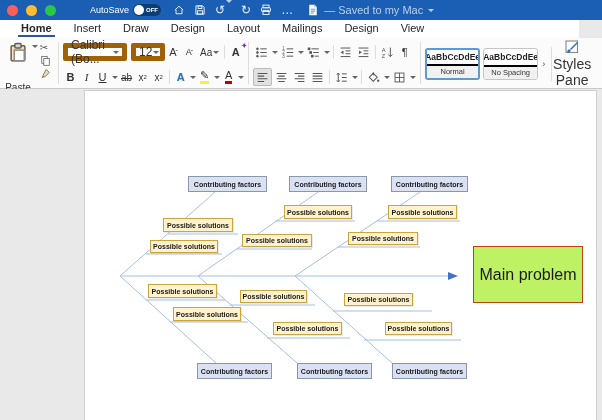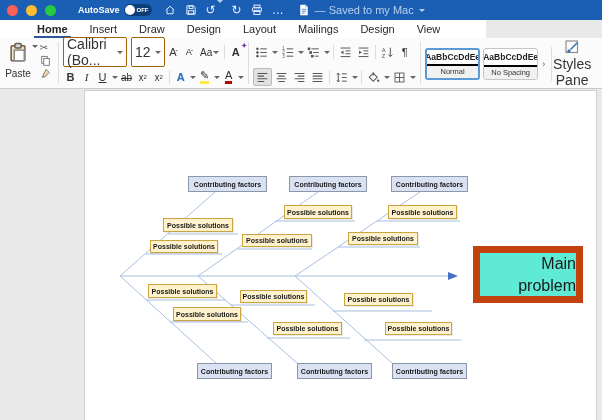--- a/index.html
+++ b/index.html
@@ -7,56 +7,56 @@
   body { font-family:"Liberation Sans", sans-serif; background:#e9e9e9; overflow:hidden; }
   #app { position:relative; width:602px; height:420px; background:#e9e9e9; }
 
   
   .titlebar { position:absolute; left:0; top:0; width:602px; height:20px;
     background:#1b5fb5; display:flex; align-items:center; color:#fff; }
   .lights { display:flex; gap:8px; margin-left:7px; }
   .light { width:11px; height:11px; border-radius:50%; }
   .light.red{background:#ff5f57}.light.yellow{background:#febc2e}.light.green{background:#28c840}
   .autosave { display:flex; align-items:center; gap:4px; margin-left:22px; }
-  .autosave-label { font-size:9px; font-weight:bold; color:#fff; }
+  .autosave-label { font-size:9px; font-weight:normal; color:#fff;margin-left:12px; }
   .toggle { width:28px; height:12px; border-radius:6px; background:#0d3d75; display:flex; align-items:center; padding:1px; }
   .knob { width:10px; height:10px; border-radius:50%; background:#fff; }
   .toggle-state { font-size:6px; font-weight:bold; color:#fff; margin-left:2px; }
   .qa-icons { display:flex; align-items:center; gap:9px; margin-left:12px; font-size:11px; }
   .qa-icons .txticon { color:#e8f0fb; font-size:12px; line-height:1; }
   .qa-icons svg { display:block; }
   .title-wrap { display:flex; align-items:center; gap:5px; margin-left:14px; white-space:nowrap; }
   .doc-title { font-size:11px; font-weight:bold; color:#fff; }
   .doc-status { font-size:11px; color:#b9cfec; font-weight:normal; }
   .title-caret { border:3px solid transparent; border-top-color:#b9cfec; margin-top:3px; }
 
   
-  .tabrow { position:absolute; left:0; top:20px; width:486px; height:18px; background:#fff;
-    display:flex; align-items:center; padding-left:26px; gap:0; }
+  .tabrow { position:absolute; left:0; top:20px; width:579px; height:18px; background:#fff;
+    display:flex; align-items:flex-start; padding-left:10px; gap:0; }
   .tab { font-size:11px; color:#262626; padding:2px 11px 3px 11px; position:relative; }
   .tab.active { font-weight:bold; }
   .tab.active::after { content:""; position:absolute; left:8px; right:8px; bottom:0; height:2px; background:#2b579a; }
   .tab .bulb { margin-right:3px; vertical-align:-2px; }
 
   
   .ribbon { position:absolute; left:0; top:38px; width:602px; height:51px; background:#fbfbfb;
     border-bottom:1px solid #c9c9c9; display:flex; align-items:stretch; }
   .rsep { width:1px; background:#ddd; margin:4px 2px; }
   .rgroup { display:flex; flex-direction:column; justify-content:flex-start; padding:3px 2px; }
   .rrow { display:flex; align-items:center; height:22px; gap:1px; }
   .rbtn { display:flex; align-items:center; justify-content:center; min-width:15px; height:18px;
     border-radius:2px; font-size:11px; color:#333; padding:0 2px; }
   .rbtn.activebtn { background:#e1e1e1; border:1px solid #bbb; }
   .caret { border:3px solid transparent; border-top-color:#666; margin-top:4px; margin-left:1px; }
-  .combo { display:flex; align-items:center; justify-content:space-between; border:1px solid #a16207;
-    border-radius:2px; background:#fff; font-size:14px; color:#333; height:30px; padding:0 3px; }
+  .combo { display:flex; align-items:center; justify-content:space-between; border:5px solid #a16207;
+    border-radius:2px; background:#fff; font-size:12px; color:#333; height:18px; padding:0 3px; }
   
   .paste-group { width:56px; align-items:center; }
   .paste-main { display:flex; align-items:flex-start; }
-  .paste-label { font-size:10px; color:#333; margin-top:1px; }
+  .paste-label { font-size:10px; color:#333; margin-top:15px; }
   .clip-col { display:flex; flex-direction:column; gap:2px; margin-left:2px; margin-top:2px; }
   .smallicon { font-size:10px; line-height:1; color:#555; }
   
   .b{font-weight:bold}.i{font-style:italic;font-family:"Liberation Serif",serif}.u{text-decoration:underline}
   .strike{text-decoration:line-through; font-size:10px;}
   .subsup{font-size:10px}
   .fx-a{color:#2e74b5;font-weight:bold;text-shadow:0 0 1px #9cc3f0;}
   .hl-a{display:inline-block;font-size:11px;border-bottom:3px solid #ffe94a;line-height:1;}
   .fc-a{display:inline-block;font-size:11px;border-bottom:3px solid #c00000;line-height:1;}
   .clearfmt{color:#333;font-weight:bold;position:relative;}
@@ -77,22 +77,22 @@
 
   
   .docarea { position:absolute; left:0; top:89px; width:602px; height:331px; background:#e9e9e9; }
   .page { position:absolute; left:84px; top:1px; width:513px; height:330px; background:#fff;
     border:1px solid #cfcfcf; border-bottom:none; }
   #fishbone-svg { position:absolute; left:0; top:0; width:602px; height:420px; pointer-events:none; }
   .dbox { position:absolute; display:flex; align-items:center; justify-content:center;
     font-size:7px; font-weight:bold; color:#1a1a1a; white-space:nowrap; }
   .dbox.cf { background:#d9e1f2; border:1px solid #8a97a8; }
   .dbox.ps { background:#fff2cc; border:1px solid #c9a440; box-shadow:1px 1px 0 rgba(0,0,0,0.08); }
-  .dbox.main { background:#5eead4; border:7px solid #c2410c; font-size:16px; font-weight:normal;
-    white-space:normal; text-align:right; line-height:1.35; font-family:"Liberation Sans",sans-serif; }
+  .dbox.main { background:#bef264; border:1px solid #c2410c; font-size:16px; font-weight:normal;
+    white-space:normal; text-align:left; line-height:1.35; font-family:"Liberation Sans",sans-serif; }
   .rightstrip { position:absolute; right:0; top:89px; width:5px; height:331px; background:#e9e9e9; }
 </style>
 </head>
 <body>
 
 <svg width="0" height="0" style="position:absolute">
   <defs>
     <symbol id="sym-floppy" viewBox="0 0 16 16">
         <g fill="none" stroke="#e8f0fb" stroke-width="1.3">
           <path d="M2.5 2.5h9l2 2v9h-11z"></path>

